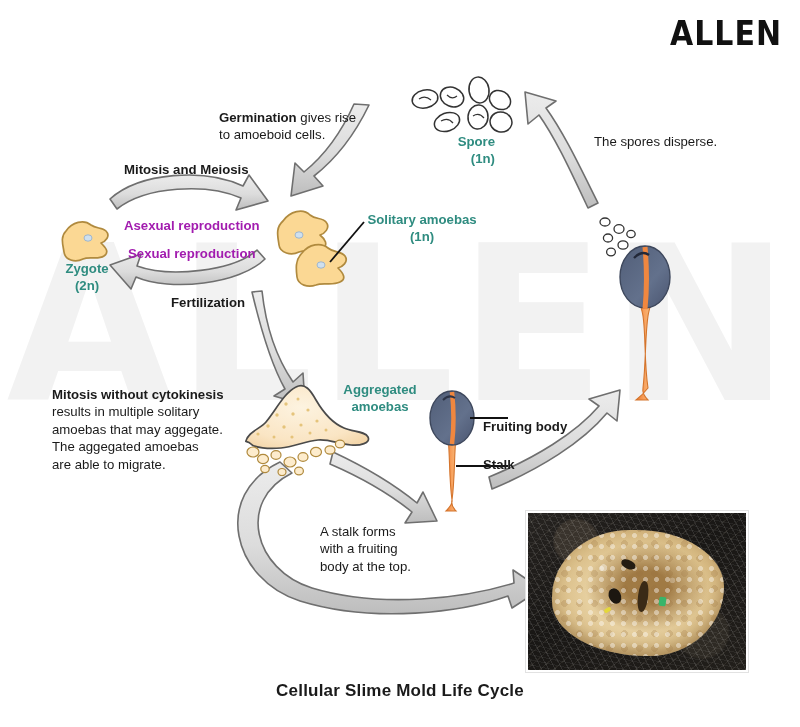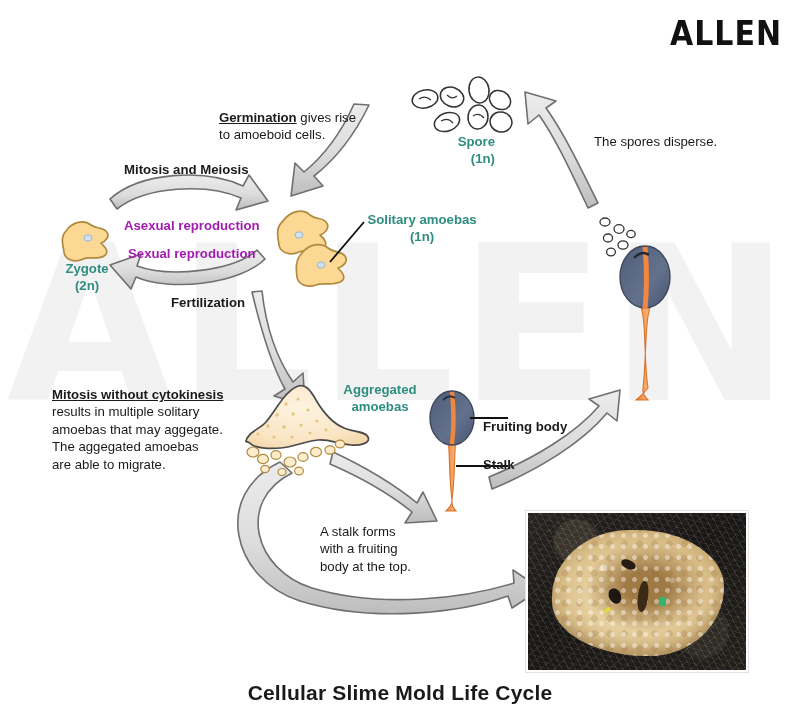--- a/index.html
+++ b/index.html
@@ -9,34 +9,34 @@
     font-family:"Liberation Sans", sans-serif;
     position:relative;overflow:hidden;
     -webkit-font-smoothing:antialiased;
   }
   #stage{position:absolute;inset:0;width:800px;height:727px;}
   svg.layer{position:absolute;left:0;top:0;width:800px;height:727px;overflow:visible;pointer-events:none;}
 
   
   .txt{position:absolute;color:#1a1a1a;font-size:13.2px;line-height:1.32;white-space:pre-line;}
   .txt.b{font-weight:bold;}
-  .txt .bold{font-weight:bold;text-decoration:underline;}
+  .txt .bold{font-weight:bold;}
   .teal{color:#2f8c80;font-weight:bold;}
   .red{color:#a21caf;font-weight:bold;}
 
   .brand{
     position:absolute;right:18px;top:14px;
     font-weight:bold;font-size:30px;letter-spacing:1px;
     color:#111111;font-family:"DejaVu Sans", sans-serif;
     transform:scaleY(1.12);transform-origin:right top;
   }
 
   .title{
     position:absolute;left:0;right:0;top:681px;text-align:center;
-    font-size:21px;font-weight:bold;color:#1a1a1a;letter-spacing:.2px;
+    font-size:17px;font-weight:bold;color:#1a1a1a;letter-spacing:.2px;
   }
 
   .photo{
     position:absolute;left:526px;top:511px;width:218px;height:157px;
     border:2px solid #ffffff;box-shadow:0 0 0 1px #e2e2e2;
     overflow:hidden;background:#1d1a17;
   }
   .photo .mulch{position:absolute;inset:0;
     background:
       repeating-linear-gradient(62deg,rgba(255,255,255,.10) 0 1px,transparent 1px 6px),

